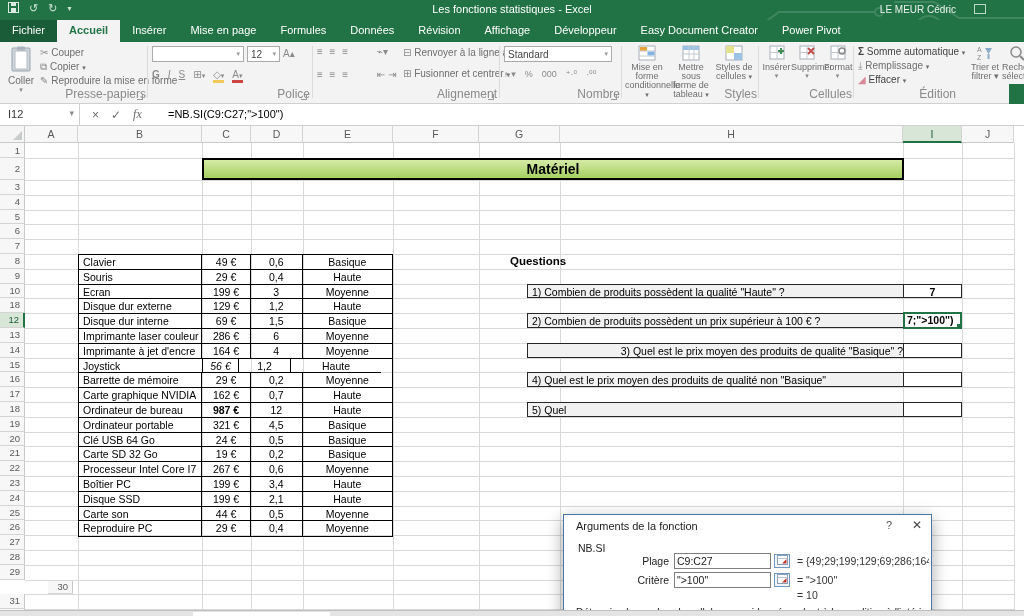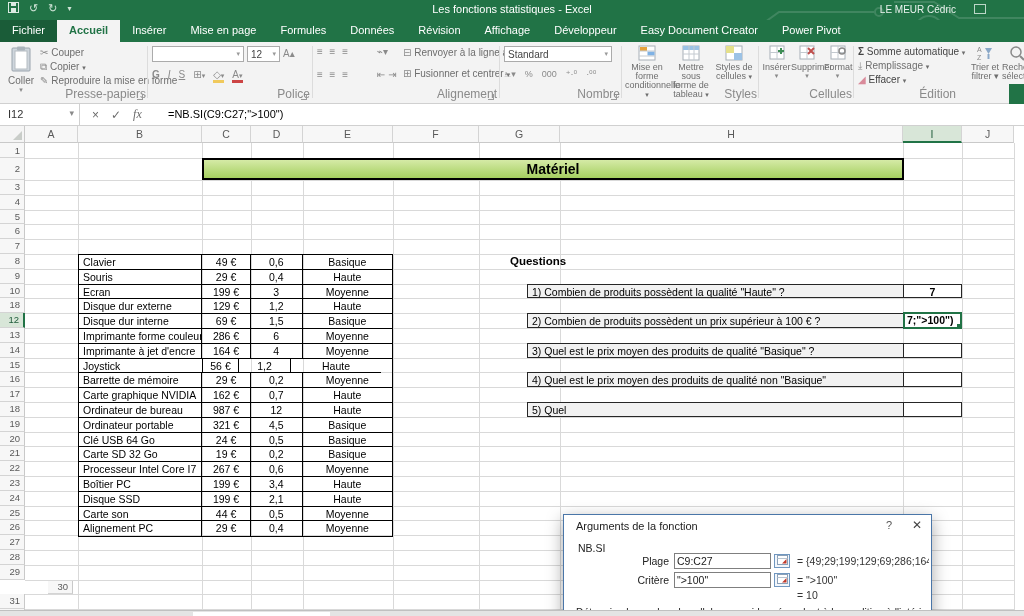--- a/index.html
+++ b/index.html
@@ -441,52 +441,52 @@
           <div class="pcell c-mid" style="width: 52px; height: 14.8px;">1,2</div>
           <div class="pcell c-mid" style="width: 90px; height: 14.8px;">Haute</div>
         </div>
         <div class="prow">
           <div class="pcell c-name" style="width: 124px; height: 14.8px;">Disque dur interne</div>
           <div class="pcell c-mid" style="width: 49px; height: 14.8px;">69 €</div>
           <div class="pcell c-mid" style="width: 52px; height: 14.8px;">1,5</div>
           <div class="pcell c-mid" style="width: 90px; height: 14.8px;">Basique</div>
         </div>
         <div class="prow">
-          <div class="pcell c-name" style="width: 124px; height: 14.8px;">Imprimante forme couleur</div>
+          <div class="pcell c-name" style="width: 124px; height: 14.8px;">Imprimante laser couleur</div>
           <div class="pcell c-mid" style="width: 49px; height: 14.8px;">286 €</div>
           <div class="pcell c-mid" style="width: 52px; height: 14.8px;">6</div>
           <div class="pcell c-mid" style="width: 90px; height: 14.8px;">Moyenne</div>
         </div>
         <div class="prow">
           <div class="pcell c-name" style="width: 124px; height: 14.8px;">Imprimante à jet d'encre</div>
           <div class="pcell c-mid" style="width: 49px; height: 14.8px;">164 €</div>
           <div class="pcell c-mid" style="width: 52px; height: 14.8px;">4</div>
           <div class="pcell c-mid" style="width: 90px; height: 14.8px;">Moyenne</div>
         </div>
         <div class="prow">
           <div class="pcell c-name" style="width: 124px; height: 14.8px;">Joystick</div>
-          <div class="pcell c-mid" style="width: 36px; height: 14.8px;">56 €</div>
+          <div class="pcell c-mid" style="width: 36px; height: 14.8px; font-style: italic;">56 €</div>
           <div class="pcell c-mid" style="width: 52px; height: 14.8px;">1,2</div>
           <div class="pcell c-mid" style="width: 90px; height: 14.8px;">Haute</div>
         </div>
         <div class="prow">
           <div class="pcell c-name" style="width: 124px; height: 14.8px;">Barrette de mémoire</div>
           <div class="pcell c-mid" style="width: 49px; height: 14.8px;">29 €</div>
           <div class="pcell c-mid" style="width: 52px; height: 14.8px;">0,2</div>
           <div class="pcell c-mid" style="width: 90px; height: 14.8px;">Moyenne</div>
         </div>
         <div class="prow">
           <div class="pcell c-name" style="width: 124px; height: 14.8px;">Carte graphique NVIDIA</div>
           <div class="pcell c-mid" style="width: 49px; height: 14.8px;">162 €</div>
           <div class="pcell c-mid" style="width: 52px; height: 14.8px;">0,7</div>
           <div class="pcell c-mid" style="width: 90px; height: 14.8px;">Haute</div>
         </div>
         <div class="prow">
           <div class="pcell c-name" style="width: 124px; height: 14.8px;">Ordinateur de bureau</div>
-          <div class="pcell c-mid" style="width: 49px; height: 14.8px;">987 €</div>
+          <div class="pcell c-mid" style="width: 49px; height: 14.8px; font-weight: bold;">987 €</div>
           <div class="pcell c-mid" style="width: 52px; height: 14.8px;">12</div>
           <div class="pcell c-mid" style="width: 90px; height: 14.8px;">Haute</div>
         </div>
         <div class="prow">
           <div class="pcell c-name" style="width: 124px; height: 14.8px;">Ordinateur portable</div>
           <div class="pcell c-mid" style="width: 49px; height: 14.8px;">321 €</div>
           <div class="pcell c-mid" style="width: 52px; height: 14.8px;">4,5</div>
           <div class="pcell c-mid" style="width: 90px; height: 14.8px;">Basique</div>
         </div>
         <div class="prow">
@@ -519,34 +519,34 @@
           <div class="pcell c-mid" style="width: 52px; height: 14.8px;">2,1</div>
           <div class="pcell c-mid" style="width: 90px; height: 14.8px;">Haute</div>
         </div>
         <div class="prow">
           <div class="pcell c-name" style="width: 124px; height: 14.8px;">Carte son</div>
           <div class="pcell c-mid" style="width: 49px; height: 14.8px;">44 €</div>
           <div class="pcell c-mid" style="width: 52px; height: 14.8px;">0,5</div>
           <div class="pcell c-mid" style="width: 90px; height: 14.8px;">Moyenne</div>
         </div>
         <div class="prow">
-          <div class="pcell c-name" style="width: 124px; height: 14.8px;">Alignement PC</div>
+          <div class="pcell c-name" style="width: 124px; height: 14.8px;">Reproduire PC</div>
           <div class="pcell c-mid" style="width: 49px; height: 14.8px;">29 €</div>
           <div class="pcell c-mid" style="width: 52px; height: 14.8px;">0,4</div>
           <div class="pcell c-mid" style="width: 90px; height: 14.8px;">Moyenne</div>
         </div>
       </div>
 
     <div class="qhead" id="qhead" style="left: 510px; top: 129px; text-align: right;">Questions</div>
     <div id="questions">
         <div class="qbox" style="left: 527px; top: 157.6px; width: 377px; height: 14.8px;">1) Combien de produits possèdent la qualité "Haute" ?</div>
         <div class="abox" style="left: 903px; top: 157.6px; width: 59px; height: 14.8px;">7</div>
         <div class="qbox" style="left: 527px; top: 187.2px; width: 377px; height: 14.8px;">2) Combien de produits possèdent un prix supérieur à 100 € ?</div>
         <div class="abox edit" style="left: 903px; top: 186.2px; width: 59px; height: 16.8px;">7;"&gt;100")</div>
-        <div class="qbox" style="left: 527px; top: 216.8px; width: 377px; height: 14.8px;">3) Quel est le prix moyen des produits de qualité "Basique" ?</div>
+        <div class="qbox" style="left: 527px; top: 216.8px; width: 377px; height: 14.8px; text-align: right;">3) Quel est le prix moyen des produits de qualité "Basique" ?</div>
         <div class="abox" style="left: 903px; top: 216.8px; width: 59px; height: 14.8px;"></div>
         <div class="qbox" style="left: 527px; top: 246.4px; width: 377px; height: 14.8px;">4) Quel est le prix moyen des produits de qualité non "Basique"</div>
         <div class="abox" style="left: 903px; top: 246.4px; width: 59px; height: 14.8px;"></div>
         <div class="qbox" style="left: 527px; top: 276px; width: 377px; height: 14.8px;">5) Quel</div>
         <div class="abox" style="left: 903px; top: 276px; width: 59px; height: 14.8px;"></div>
       </div>
 
     <div class="dialog">
       <div class="dlg-title">Arguments de la fonction</div>
       <div class="dlg-help">?</div>

